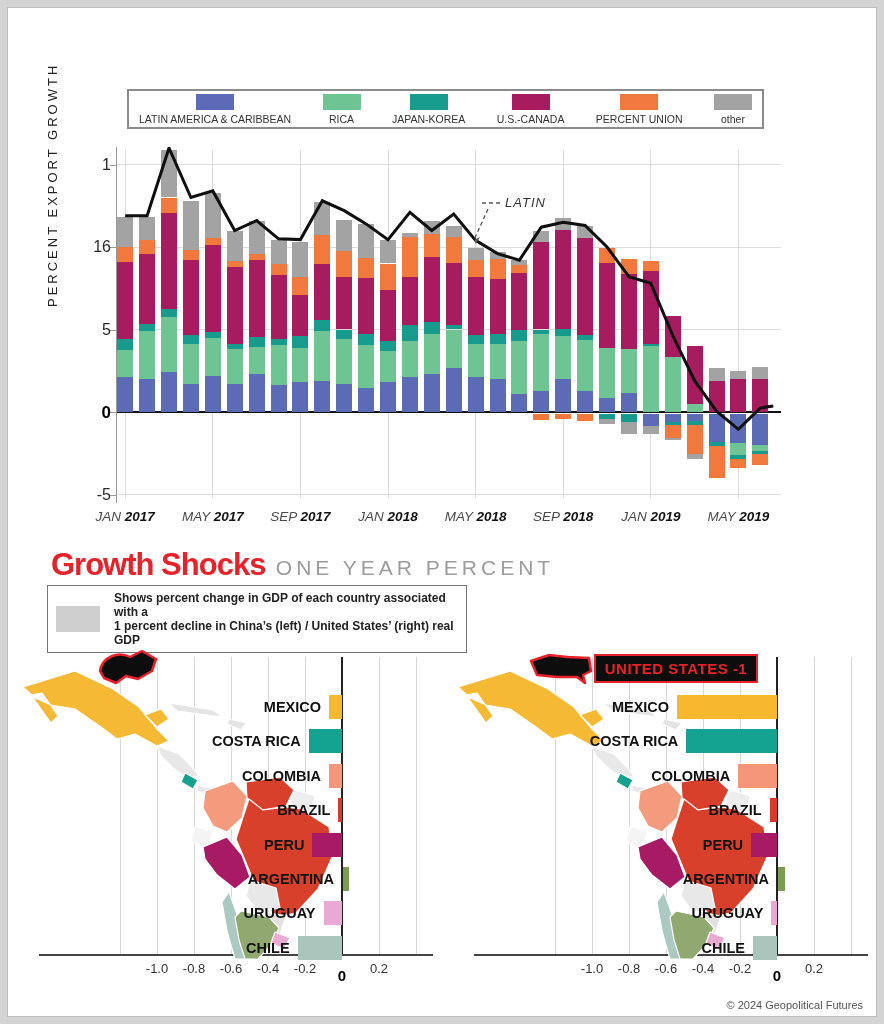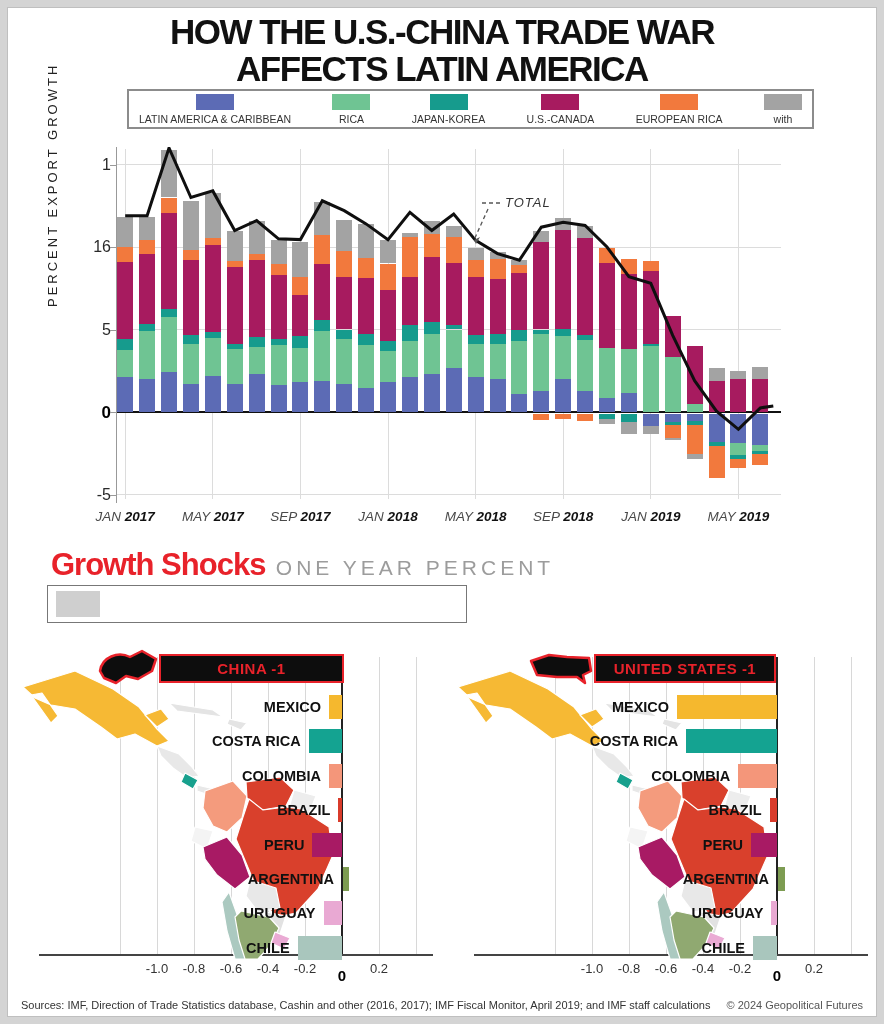--- a/index.html
+++ b/index.html
@@ -4,21 +4,21 @@
 <style>
   html,body{margin:0;padding:0;background:#e9e9e9;}
   .page{position:relative;width:884px;height:1024px;background:#fff;box-sizing:border-box;
         border:7px solid #d4d4d4;box-shadow:inset 0 0 0 1px #bfbfbf;
         font-family:"Liberation Sans",sans-serif;overflow:hidden;}
   .abs{position:absolute;}
   
   .title{left:0;right:0;top:6px;text-align:center;font-weight:bold;font-size:35px;
          line-height:37px;letter-spacing:-1.5px;color:#111;}
   
-  .legend{left:120px;top:82px;width:687px;height:40px;border:2px solid #8c8c8c;
+  .legend{left:120px;top:82px;width:637px;height:40px;border:2px solid #8c8c8c;
           display:flex;align-items:center;justify-content:space-between;padding:0 4px;box-sizing:border-box;}
   .legend-item{display:flex;flex-direction:column;align-items:center;padding:2px 6px;}
   .legend-swatch{width:38px;height:16px;margin-bottom:3px;}
   .legend-label{font-size:10.5px;color:#333;white-space:nowrap;}
   
   .ylab{left:38px;top:170px;width:20px;height:260px;}
   .ylab span{display:block;transform:rotate(-90deg) translate(-130px,0);transform-origin:0 0;
              font-size:13px;letter-spacing:3px;color:#222;white-space:nowrap;}
   #main-plot{left:110px;top:140px;width:664px;height:358px;}
   .hgrid{position:absolute;left:0;width:100%;height:1px;background:#dcdcdc;}
@@ -55,49 +55,45 @@
                color:#111;text-align:right;white-space:nowrap;}
   
   .footer-src{left:14px;top:992px;font-size:11px;color:#333;}
   .footer-cr{right:14px;top:992px;font-size:11px;color:#555;}
 </style>
 </head>
 <body>
 
 <div class="page">
 
-  <div class="abs title">
-    <div>HOW THE U.S.-CHINA TRADE WAR</div>
-    <div>AFFECTS LATIN AMERICA</div>
-  </div>
 
   <div class="abs legend" id="legend">
       <div class="legend-item">
         <div class="legend-swatch" style="background: rgb(92, 107, 181);"></div>
         <div class="legend-label">LATIN AMERICA &amp; CARIBBEAN</div>
       </div>
       <div class="legend-item">
         <div class="legend-swatch" style="background: rgb(111, 196, 147);"></div>
         <div class="legend-label">RICA</div>
       </div>
       <div class="legend-item">
         <div class="legend-swatch" style="background: rgb(22, 155, 141);"></div>
         <div class="legend-label">JAPAN-KOREA</div>
       </div>
       <div class="legend-item">
         <div class="legend-swatch" style="background: rgb(167, 27, 95);"></div>
         <div class="legend-label">U.S.-CANADA</div>
       </div>
       <div class="legend-item">
         <div class="legend-swatch" style="background: rgb(242, 121, 61);"></div>
-        <div class="legend-label">EUROPEAN RICA</div>
+        <div class="legend-label">PERCENT UNION</div>
       </div>
       <div class="legend-item">
         <div class="legend-swatch" style="background: rgb(163, 163, 163);"></div>
-        <div class="legend-label">with</div>
+        <div class="legend-label">other</div>
       </div>
     </div>
 
   <div class="abs ylab">
     <span>PERCENT EXPORT GROWTH</span>
   </div>
 
   <div class="abs" id="main-plot">
       <div class="hgrid" style="top: 17px;"></div>
       <div class="ytick" style="top: 8.5px;">1</div>
@@ -308,30 +304,34 @@
       <div class="barseg" style="left: 635.3px; width: 16px; background: rgb(111, 196, 147); top: 297.525px; height: 6.6px;"></div>
       <div class="barseg" style="left: 635.3px; width: 16px; background: rgb(22, 155, 141); top: 304.125px; height: 2.475px;"></div>
       <div class="barseg" style="left: 635.3px; width: 16px; background: rgb(167, 27, 95); top: 232px; height: 33px;"></div>
       <div class="barseg" style="left: 635.3px; width: 16px; background: rgb(242, 121, 61); top: 306.6px; height: 11.55px;"></div>
       <div class="barseg" style="left: 635.3px; width: 16px; background: rgb(163, 163, 163); top: 220.45px; height: 11.55px;"></div>
       <svg width="664" height="358" style="position: absolute; left: 0px; top: 0px; pointer-events: none;">
         <polyline points="8.2,68.7 30.1,68.7 52.0,1.0 73.9,50.5 95.8,43.9 117.7,83.5 139.6,73.6 161.5,91.8 183.4,92.6 205.3,53.8 227.2,63.7 249.1,76.9 271.0,92.6 292.9,65.3 314.8,83.5 336.7,67.0 358.6,93.4 380.5,106.6 402.4,113.2 424.3,80.2 446.2,75.3 468.1,78.5 490.0,100.0 511.9,129.7 533.8,136.3 555.7,188.3 577.6,233.7 599.5,264.2 621.4,282.3 643.3,260.9 656.3,258.9" fill="none" stroke="#0f0f0f" stroke-width="3"></polyline>
         <path d="M383 56 H365 M371 62 L357 93" stroke="#555" stroke-width="1.3" stroke-dasharray="4 3" fill="none"></path>
         <path d="M357 93 l6 -3 l-4 7 z" fill="#555"></path>
       </svg>
-      <div class="total-note" style="left: 388px; top: 48px;">TOTAL</div>
+      <div class="total-note" style="left: 388px; top: 48px;">LATIN</div>
     </div>
 
   <div class="abs gs-head">
     <span class="gs-title">Growth Shocks</span>
     <span class="gs-sub">ONE YEAR PERCENT</span>
   </div>
 
   <div class="abs gs-note">
     <div class="gs-note-swatch"></div>
+    <div class="gs-note-text">
+      <div>Shows percent change in GDP of each country associated with a</div>
+      <div>1 percent decline in China’s (left) / United States’ (right) real GDP</div>
+    </div>
   </div>
 
   <div class="abs panel" id="panel-china" style="left:10px;">
       <div class="pgrid" style="left: 102.5px; height: 297px;"></div>
       <div class="pgrid" style="left: 139.5px; height: 297px;"></div>
       <div class="pgrid" style="left: 176.5px; height: 297px;"></div>
       <div class="pgrid" style="left: 213.5px; height: 297px;"></div>
       <div class="pgrid" style="left: 250.5px; height: 297px;"></div>
       <div class="pgrid" style="left: 287.5px; height: 297px;"></div>
       <div class="pgrid" style="left: 361.5px; height: 297px;"></div>
@@ -363,23 +363,20 @@
             <path fill="#e8e8e8" d="M233,231 L259,239 L263,259 L241,263 L229,247 Z"></path>
             <path fill="#e2e2e2" d="M249,263 L269,267 L263,285 L247,279 Z"></path>
             <path fill="#abc9c0" d="M212,243 L221,268 L226,300 L230,310 L218,310 L210,282 L205,253 Z"></path>
             <path fill="#90a971" d="M224,262 L252,268 L262,279 L253,297 L241,310 L228,310 L222,291 L218,268 Z"></path>
             <path fill="#eaaad4" d="M258,283 l15,6 l-6,11 l-13,-6 Z"></path>
           </g>
         </svg></div>
       <div class="abs" style="left: 74px; top: 8px;"><svg width="72" height="44" viewBox="0 0 70 44">
           <path d="M8,26 C10,12 26,6 38,12 L50,6 L64,14 L60,26 L46,34 L34,31 L24,38 L12,33 Z" fill="#0d0d0d" stroke="#e8222a" stroke-width="2.5" stroke-linejoin="round"></path>
         </svg></div>
-      <div class="shock-header" style="left: 142px; top: 17px; width: 185px;">
-        <span>CHINA -1</span>
-      </div>
       <div class="shock-bar" style="top: 58px; height: 24px; background: rgb(245, 184, 46); left: 312.05px; width: 12.95px;"></div>
       <div class="shock-label" style="left: 154.05px; width: 150px; top: 58px;">MEXICO</div>
       <div class="shock-bar" style="top: 92.4px; height: 24px; background: rgb(20, 163, 145); left: 291.7px; width: 33.3px;"></div>
       <div class="shock-label" style="left: 133.7px; width: 150px; top: 92.4px;">COSTA RICA</div>
       <div class="shock-bar" style="top: 126.8px; height: 24px; background: rgb(244, 150, 122); left: 312.05px; width: 12.95px;"></div>
       <div class="shock-label" style="left: 154.05px; width: 150px; top: 126.8px;">COLOMBIA</div>
       <div class="shock-bar" style="top: 161.2px; height: 24px; background: rgb(217, 59, 43); left: 321.3px; width: 3.7px;"></div>
       <div class="shock-label" style="left: 163.3px; width: 150px; top: 161.2px;">BRAZIL</div>
       <div class="shock-bar" style="top: 195.6px; height: 24px; background: rgb(168, 26, 100); left: 295.4px; width: 29.6px;"></div>
       <div class="shock-label" style="left: 137.4px; width: 150px; top: 195.6px;">PERU</div>
@@ -426,36 +423,35 @@
             <path fill="#e8e8e8" d="M233,231 L259,239 L263,259 L241,263 L229,247 Z"></path>
             <path fill="#e2e2e2" d="M249,263 L269,267 L263,285 L247,279 Z"></path>
             <path fill="#abc9c0" d="M212,243 L221,268 L226,300 L230,310 L218,310 L210,282 L205,253 Z"></path>
             <path fill="#90a971" d="M224,262 L252,268 L262,279 L253,297 L241,310 L228,310 L222,291 L218,268 Z"></path>
             <path fill="#eaaad4" d="M258,283 l15,6 l-6,11 l-13,-6 Z"></path>
           </g>
         </svg></div>
       <div class="abs" style="left: 74px; top: 8px;"><svg width="72" height="44" viewBox="0 0 70 44">
           <path d="M4,16 L22,10 L40,12 L62,13 L64,26 L56,30 L58,38 L50,32 L30,32 L10,30 Z" fill="#0d0d0d" stroke="#e8222a" stroke-width="2.5" stroke-linejoin="round"></path>
         </svg></div>
-      <div class="shock-header" style="left: 142px; top: 17px; width: 182px; justify-content: center;">
+      <div class="shock-header" style="left: 142px; top: 17px; width: 164px; justify-content: center;">
         <span>UNITED STATES -1</span>
       </div>
       <div class="shock-bar" style="top: 58px; height: 24px; background: rgb(245, 184, 46); left: 225.1px; width: 99.9px;"></div>
       <div class="shock-label" style="left: 67.1px; width: 150px; top: 58px;">MEXICO</div>
       <div class="shock-bar" style="top: 92.4px; height: 24px; background: rgb(20, 163, 145); left: 234.35px; width: 90.65px;"></div>
       <div class="shock-label" style="left: 76.35px; width: 150px; top: 92.4px;">COSTA RICA</div>
       <div class="shock-bar" style="top: 126.8px; height: 24px; background: rgb(244, 150, 122); left: 286.15px; width: 38.85px;"></div>
       <div class="shock-label" style="left: 128.15px; width: 150px; top: 126.8px;">COLOMBIA</div>
       <div class="shock-bar" style="top: 161.2px; height: 24px; background: rgb(217, 59, 43); left: 317.6px; width: 7.4px;"></div>
       <div class="shock-label" style="left: 159.6px; width: 150px; top: 161.2px;">BRAZIL</div>
       <div class="shock-bar" style="top: 195.6px; height: 24px; background: rgb(168, 26, 100); left: 299.1px; width: 25.9px;"></div>
       <div class="shock-label" style="left: 141.1px; width: 150px; top: 195.6px;">PERU</div>
       <div class="shock-bar" style="top: 230px; height: 24px; background: rgb(125, 156, 82); left: 326px; width: 7.4px;"></div>
       <div class="shock-label" style="left: 167px; width: 150px; top: 230px;">ARGENTINA</div>
       <div class="shock-bar" style="top: 264.4px; height: 24px; background: rgb(233, 169, 211); left: 319.45px; width: 5.55px;"></div>
       <div class="shock-label" style="left: 161.45px; width: 150px; top: 264.4px;">URUGUAY</div>
       <div class="shock-bar" style="top: 298.8px; height: 24px; background: rgb(169, 198, 189); left: 300.95px; width: 24.05px;"></div>
       <div class="shock-label" style="left: 142.95px; width: 150px; top: 298.8px;">CHILE</div>
     </div>
 
-  <div class="abs footer-src">Sources: IMF, Direction of Trade Statistics database, Cashin and other (2016, 2017); IMF Fiscal Monitor, April 2019; and IMF staff calculations</div>
   <div class="abs footer-cr">© 2024 Geopolitical Futures</div>
 </div>
 
 </body></html>

